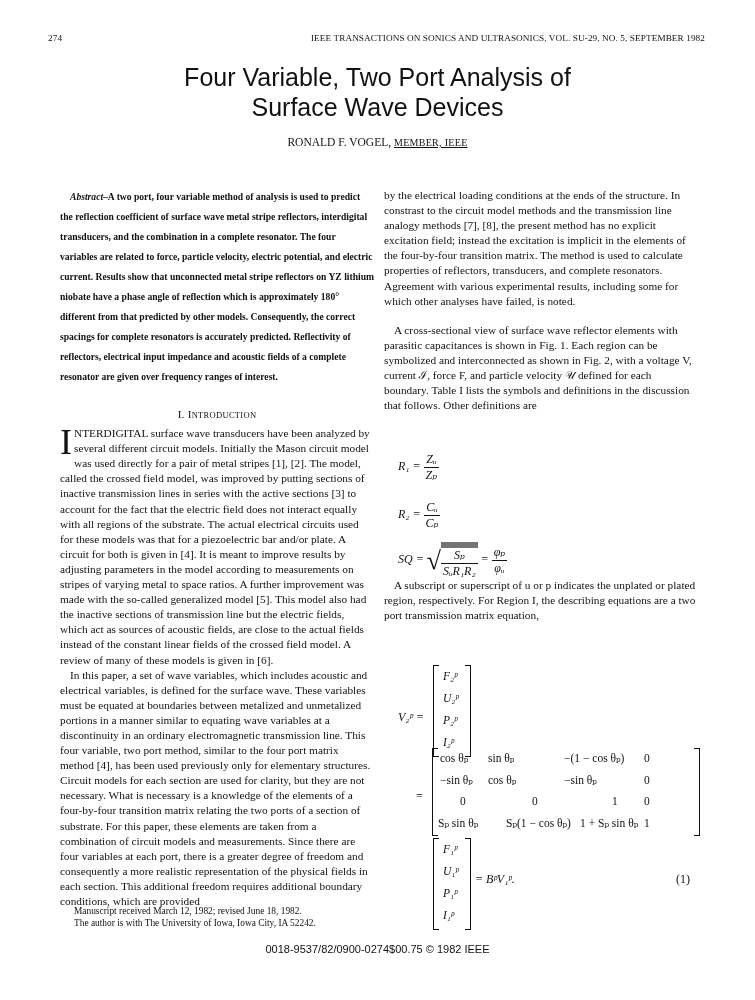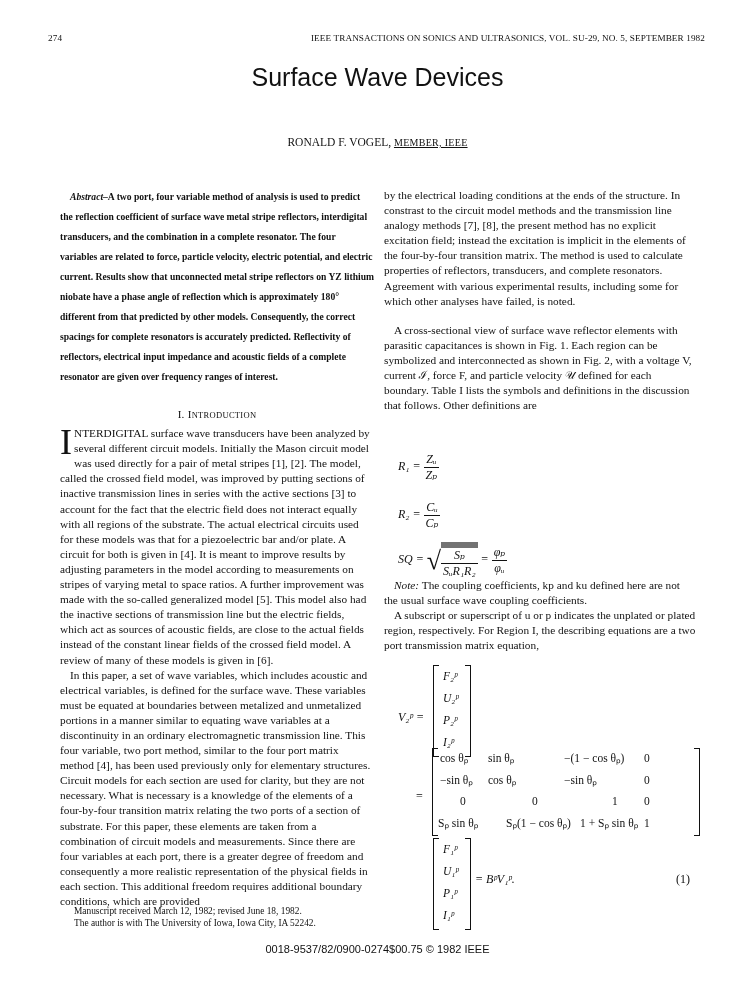--- a/index.html
+++ b/index.html
@@ -26,38 +26,39 @@
   p.body { margin: 0; }
   .ind { text-indent: 10px; }
   .dropcap { float: left; font-size: 36px; line-height: 29px; margin: 2px 2px 0 0; }
   .footnote { position: absolute; left: 74px; top: 905px; font-size: 9.4px; line-height: 12px; }
   .footer { position: absolute; top: 943px; left: 0; width: 755px; text-align: center;
             font-size: 11px; font-family: "Liberation Sans", "DejaVu Sans", sans-serif; }
   .eq { position: absolute; font-style: italic; font-size: 12px; }
   .frac { display: inline-block; vertical-align: middle; text-align: center; }
   .frac span { display: block; padding: 0 2px; }
   .frac .num { border-bottom: 1px solid #111; }
-  .mat { position: absolute; font-size: 11.5px; font-family: Liberation Serif, serif; }
+  .mat { position: absolute; font-size: 11.5px; }
   .bracket { position: absolute; border: 1.3px solid #111; }
   .bl { border-right: none; width: 5px; }
   .br { border-left: none; width: 5px; }
   .vec div { height: 22px; line-height: 22px; font-style: italic; }
   .mrow { height: 21.5px; line-height: 21.5px; white-space: nowrap; position: relative; }
   .mrow span { position: absolute; }
   .it { font-style: italic; }
 </style>
 </head>
 <body>
 
 <div class="header">
   <span class="pg">274</span>
   <span class="jr">IEEE TRANSACTIONS ON SONICS AND ULTRASONICS, VOL. SU-29, NO. 5, SEPTEMBER 1982</span>
 </div>
 
 <div class="title">
+  <div>Four Variable, Two Port Analysis of</div>
   <div>Surface Wave Devices</div>
 </div>
 
 <div class="author">
   <span>RONALD F. VOGEL,</span>
   <span class="sc">MEMBER, IEEE</span>
 </div>
 
 <div class="col left">
   <div class="abstract">
@@ -88,21 +89,20 @@
   <span class="frac"><span class="num">Cᵤ</span><span>Cₚ</span></span>
 </div>
 <div class="eq" style="left:398px; top:542px;">
   <span>SQ =</span>
   <span style="font-style:normal; font-size:26px; vertical-align:middle">√</span><span class="frac" style="border-top:6px solid #737373"><span class="num">Sₚ</span><span>SᵤR₁R₂</span></span>
   <span>=</span>
   <span class="frac"><span class="num">φₚ</span><span>φᵤ</span></span>
 </div>
 
 <div class="col" style="left:384px; top:578px; width:312px;">
-  <p class="body ind"><span class="it">Note:</span><span> The coupling coefficients, kp and ku defined here are not the usual surface wave coupling coefficients.</span></p>
   <p class="body ind">A subscript or superscript of u or p indicates the unplated or plated region, respectively. For Region I, the describing equations are a two port transmission matrix equation,</p>
 </div>
 
 <div class="eq" style="left:398px; top:710px;">V₂ᵖ =</div>
 <div class="mat vec" style="left:437px; top:665px; width:30px;">
   <div class="bracket bl" style="left:-4px; top:0; height:90px;"></div>
   <div class="bracket br" style="right:-4px; top:0; height:90px;"></div>
   <div style="padding-left:6px">F₂ᵖ</div>
   <div style="padding-left:6px">U₂ᵖ</div>
   <div style="padding-left:6px">P₂ᵖ</div>

